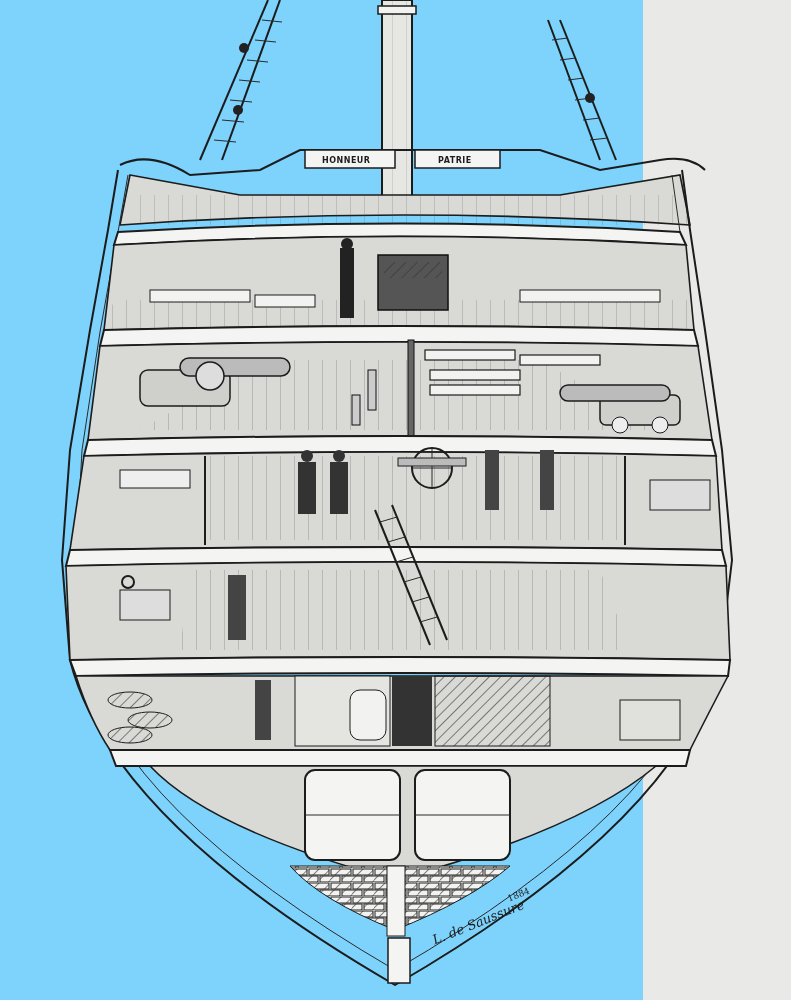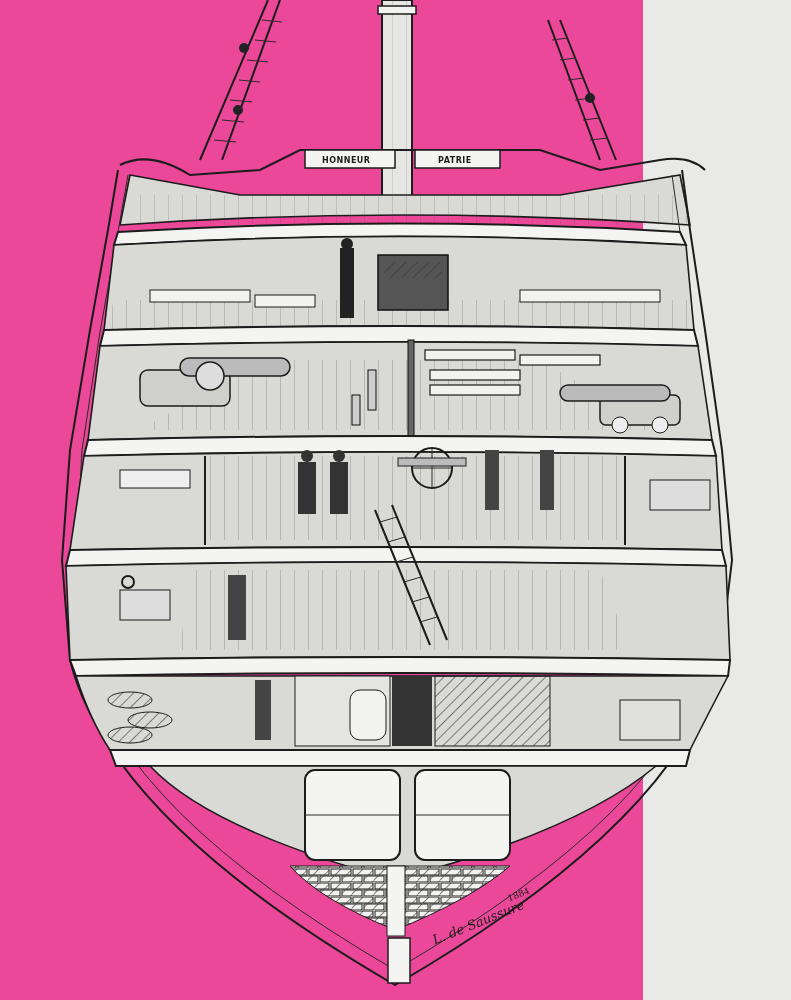--- a/index.html
+++ b/index.html
@@ -1,17 +1,17 @@
 <!DOCTYPE html>
 <html><head>
 <meta charset="utf-8">
 <style>
   html,body{margin:0;padding:0;}
   body{width:791px;height:1000px;overflow:hidden;background:#e9e9e7;font-family:"DejaVu Serif",serif;}
-  .page{position:relative;width:643px;height:1000px;background:#ec4899;}
+  .page{position:relative;width:643px;height:1000px;background:#7dd3fc;}
   .bleed{position:absolute;inset:0;color:#cfcfcd;font-size:15px;line-height:28px;padding:4px 6px;overflow:hidden;letter-spacing:1px;white-space:pre-wrap;word-break:break-all;opacity:.75;}
   svg{position:absolute;left:0;top:0;}
   .ink{stroke:#1c1c1c;fill:none;stroke-width:2;}
   .thin{stroke:#2a2a2a;fill:none;stroke-width:1;}
   .deck{fill:#f4f4f2;stroke:#1c1c1c;stroke-width:2;}
   .room{fill:#d9d9d6;stroke:#1c1c1c;stroke-width:1.6;}
   .label{font-family:"DejaVu Sans",sans-serif;font-size:8px;font-weight:bold;fill:#1c1c1c;letter-spacing:.5px;}
   .sig{font-family:"DejaVu Serif",serif;font-style:italic;font-size:13px;fill:#1c1c1c;}
   .sigyr{font-family:"DejaVu Serif",serif;font-size:9px;fill:#1c1c1c;}
 </style>

